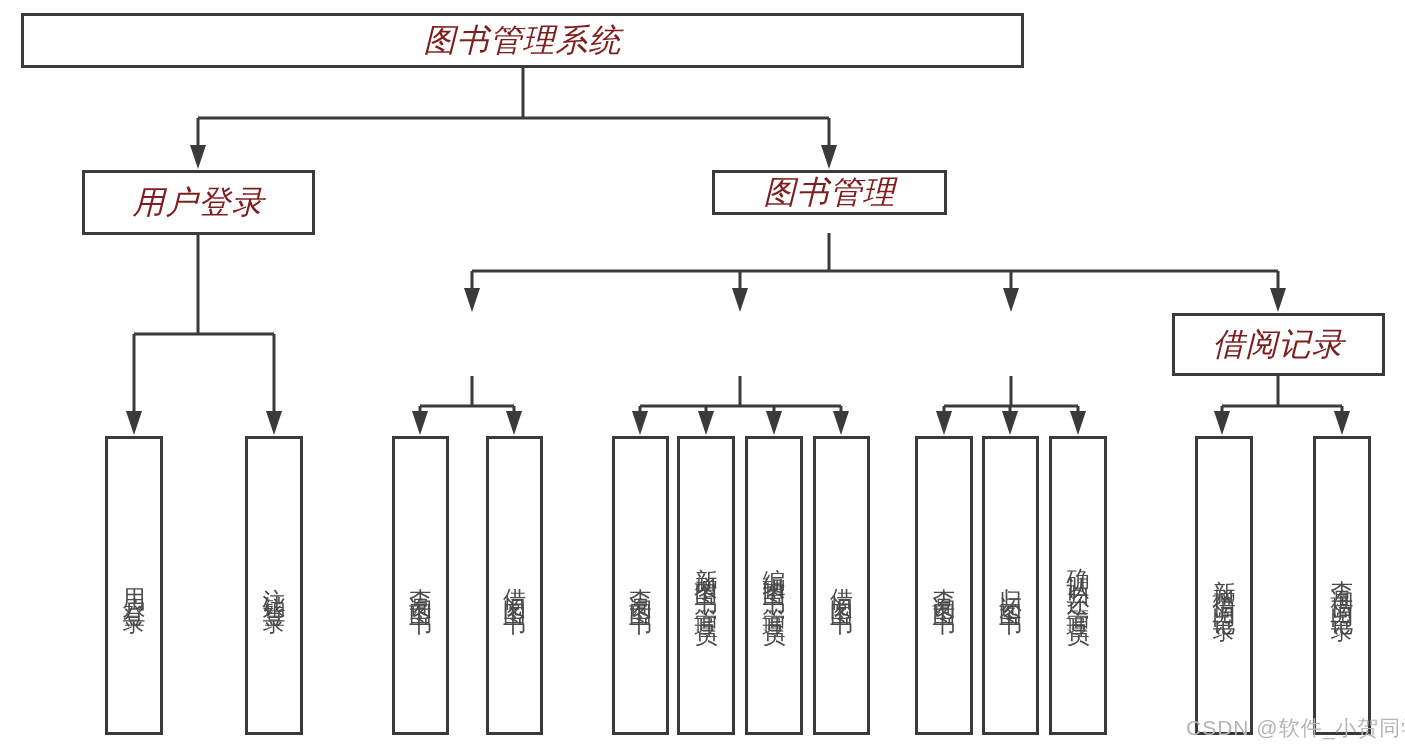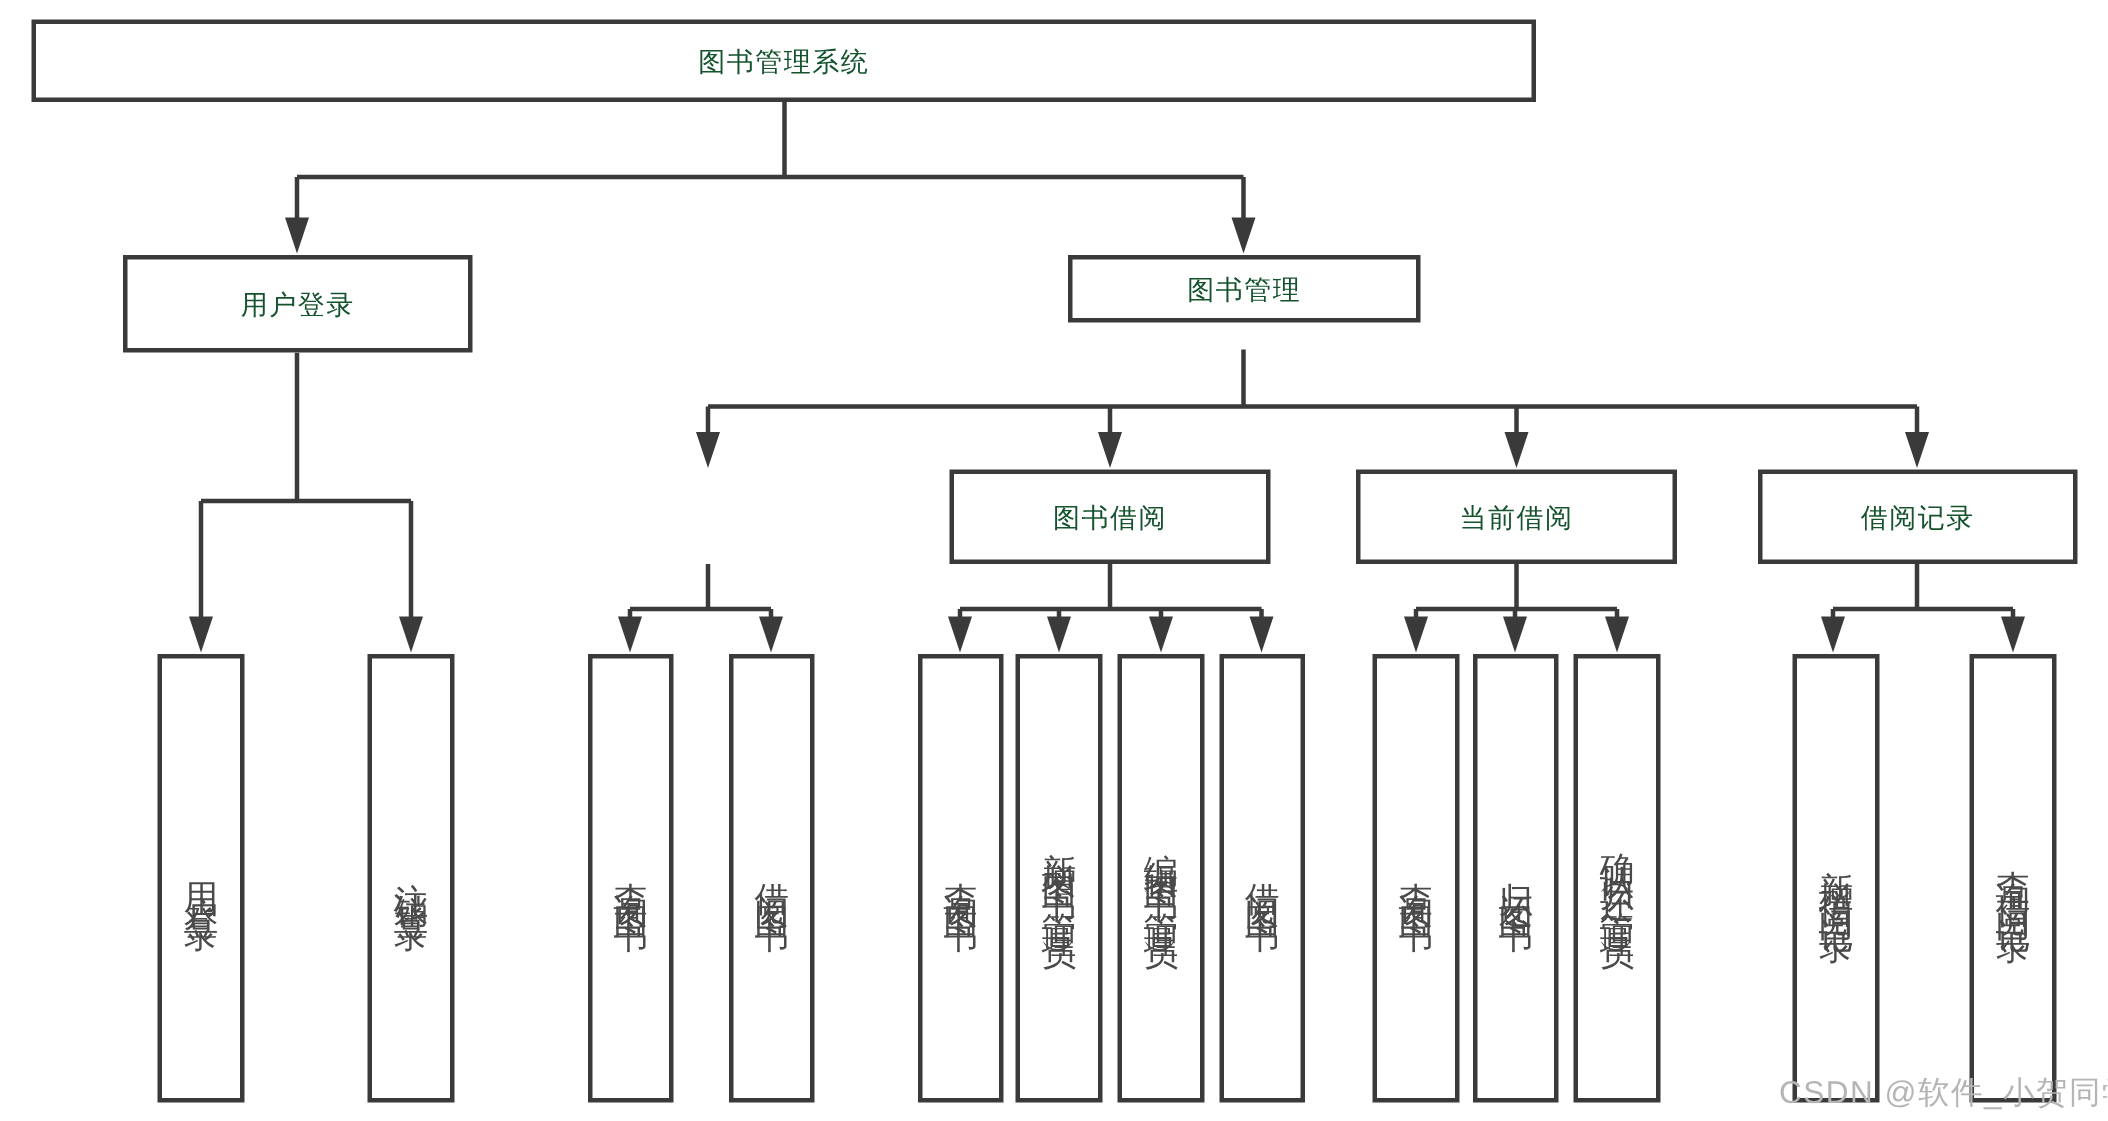--- a/index.html
+++ b/index.html
@@ -18,24 +18,25 @@
     box-sizing:border-box;
     border:3px solid #3a3a3a;
     background:#ffffff;
     display:flex;
     align-items:center;
     justify-content:center;
     z-index:2;
     color:#4a4a4a;
   }
   .hnode span{
-    font-size:18px;
+    font-size:32px;
     letter-spacing:1px;
     white-space:nowrap;
-    color:#14532d;
+    color:#7f1d1d;
+    font-style:italic;
   }
   .vnode span{
     writing-mode:vertical-rl;
     text-orientation:mixed;
     font-size:23px;
     letter-spacing:8px;
     line-height:1;
     color:#4a4a4a;
   }
   .watermark{
@@ -108,26 +109,20 @@
     <span>图书管理系统</span>
   </div>
 
   <div class="node hnode" style="left:82px;top:170px;width:233px;height:65px">
     <span>用户登录</span>
   </div>
   <div class="node hnode" style="left:712px;top:170px;width:235px;height:45px">
     <span>图书管理</span>
   </div>
 
-  <div class="node hnode" style="left:633px;top:313px;width:214px;height:63px">
-    <span>图书借阅</span>
-  </div>
-  <div class="node hnode" style="left:904px;top:313px;width:214px;height:63px">
-    <span>当前借阅</span>
-  </div>
   <div class="node hnode" style="left:1172px;top:313px;width:213px;height:63px">
     <span>借阅记录</span>
   </div>
 
   <div class="node vnode" style="left:105px;top:436px;width:58px;height:299px">
     <span>用户登录</span>
   </div>
   <div class="node vnode" style="left:245px;top:436px;width:58px;height:299px">
     <span>注销登录</span>
   </div>

